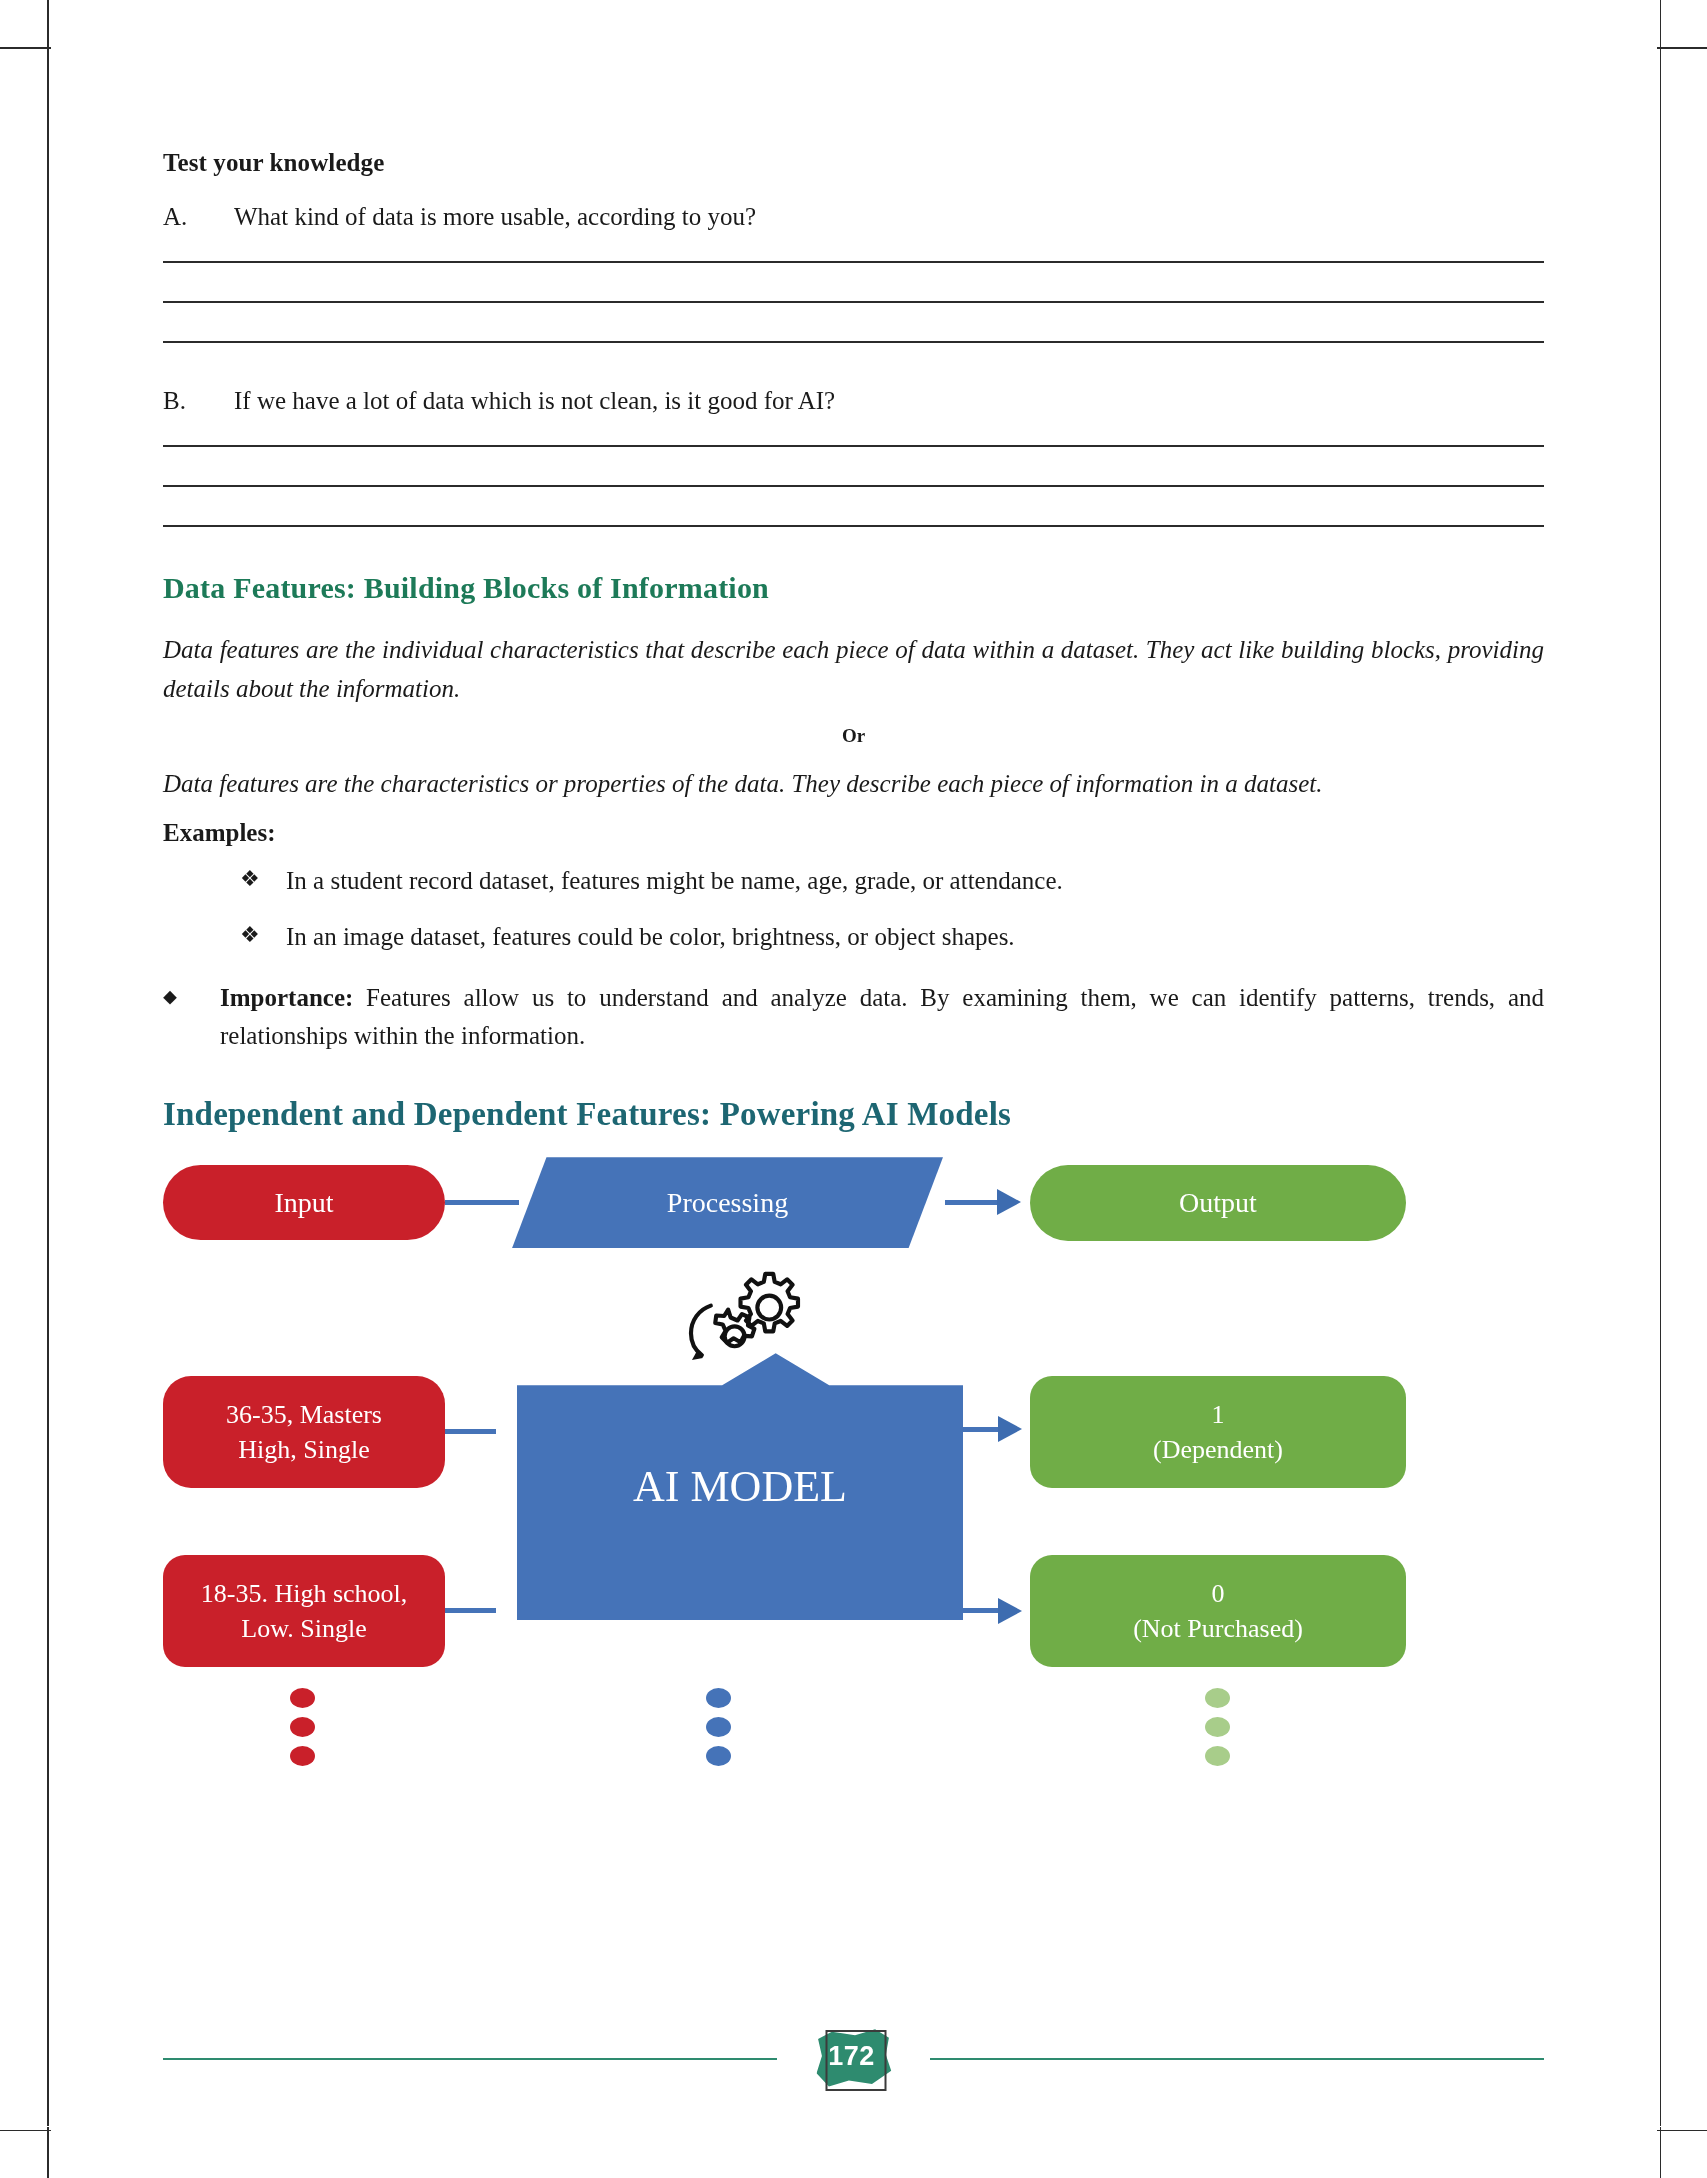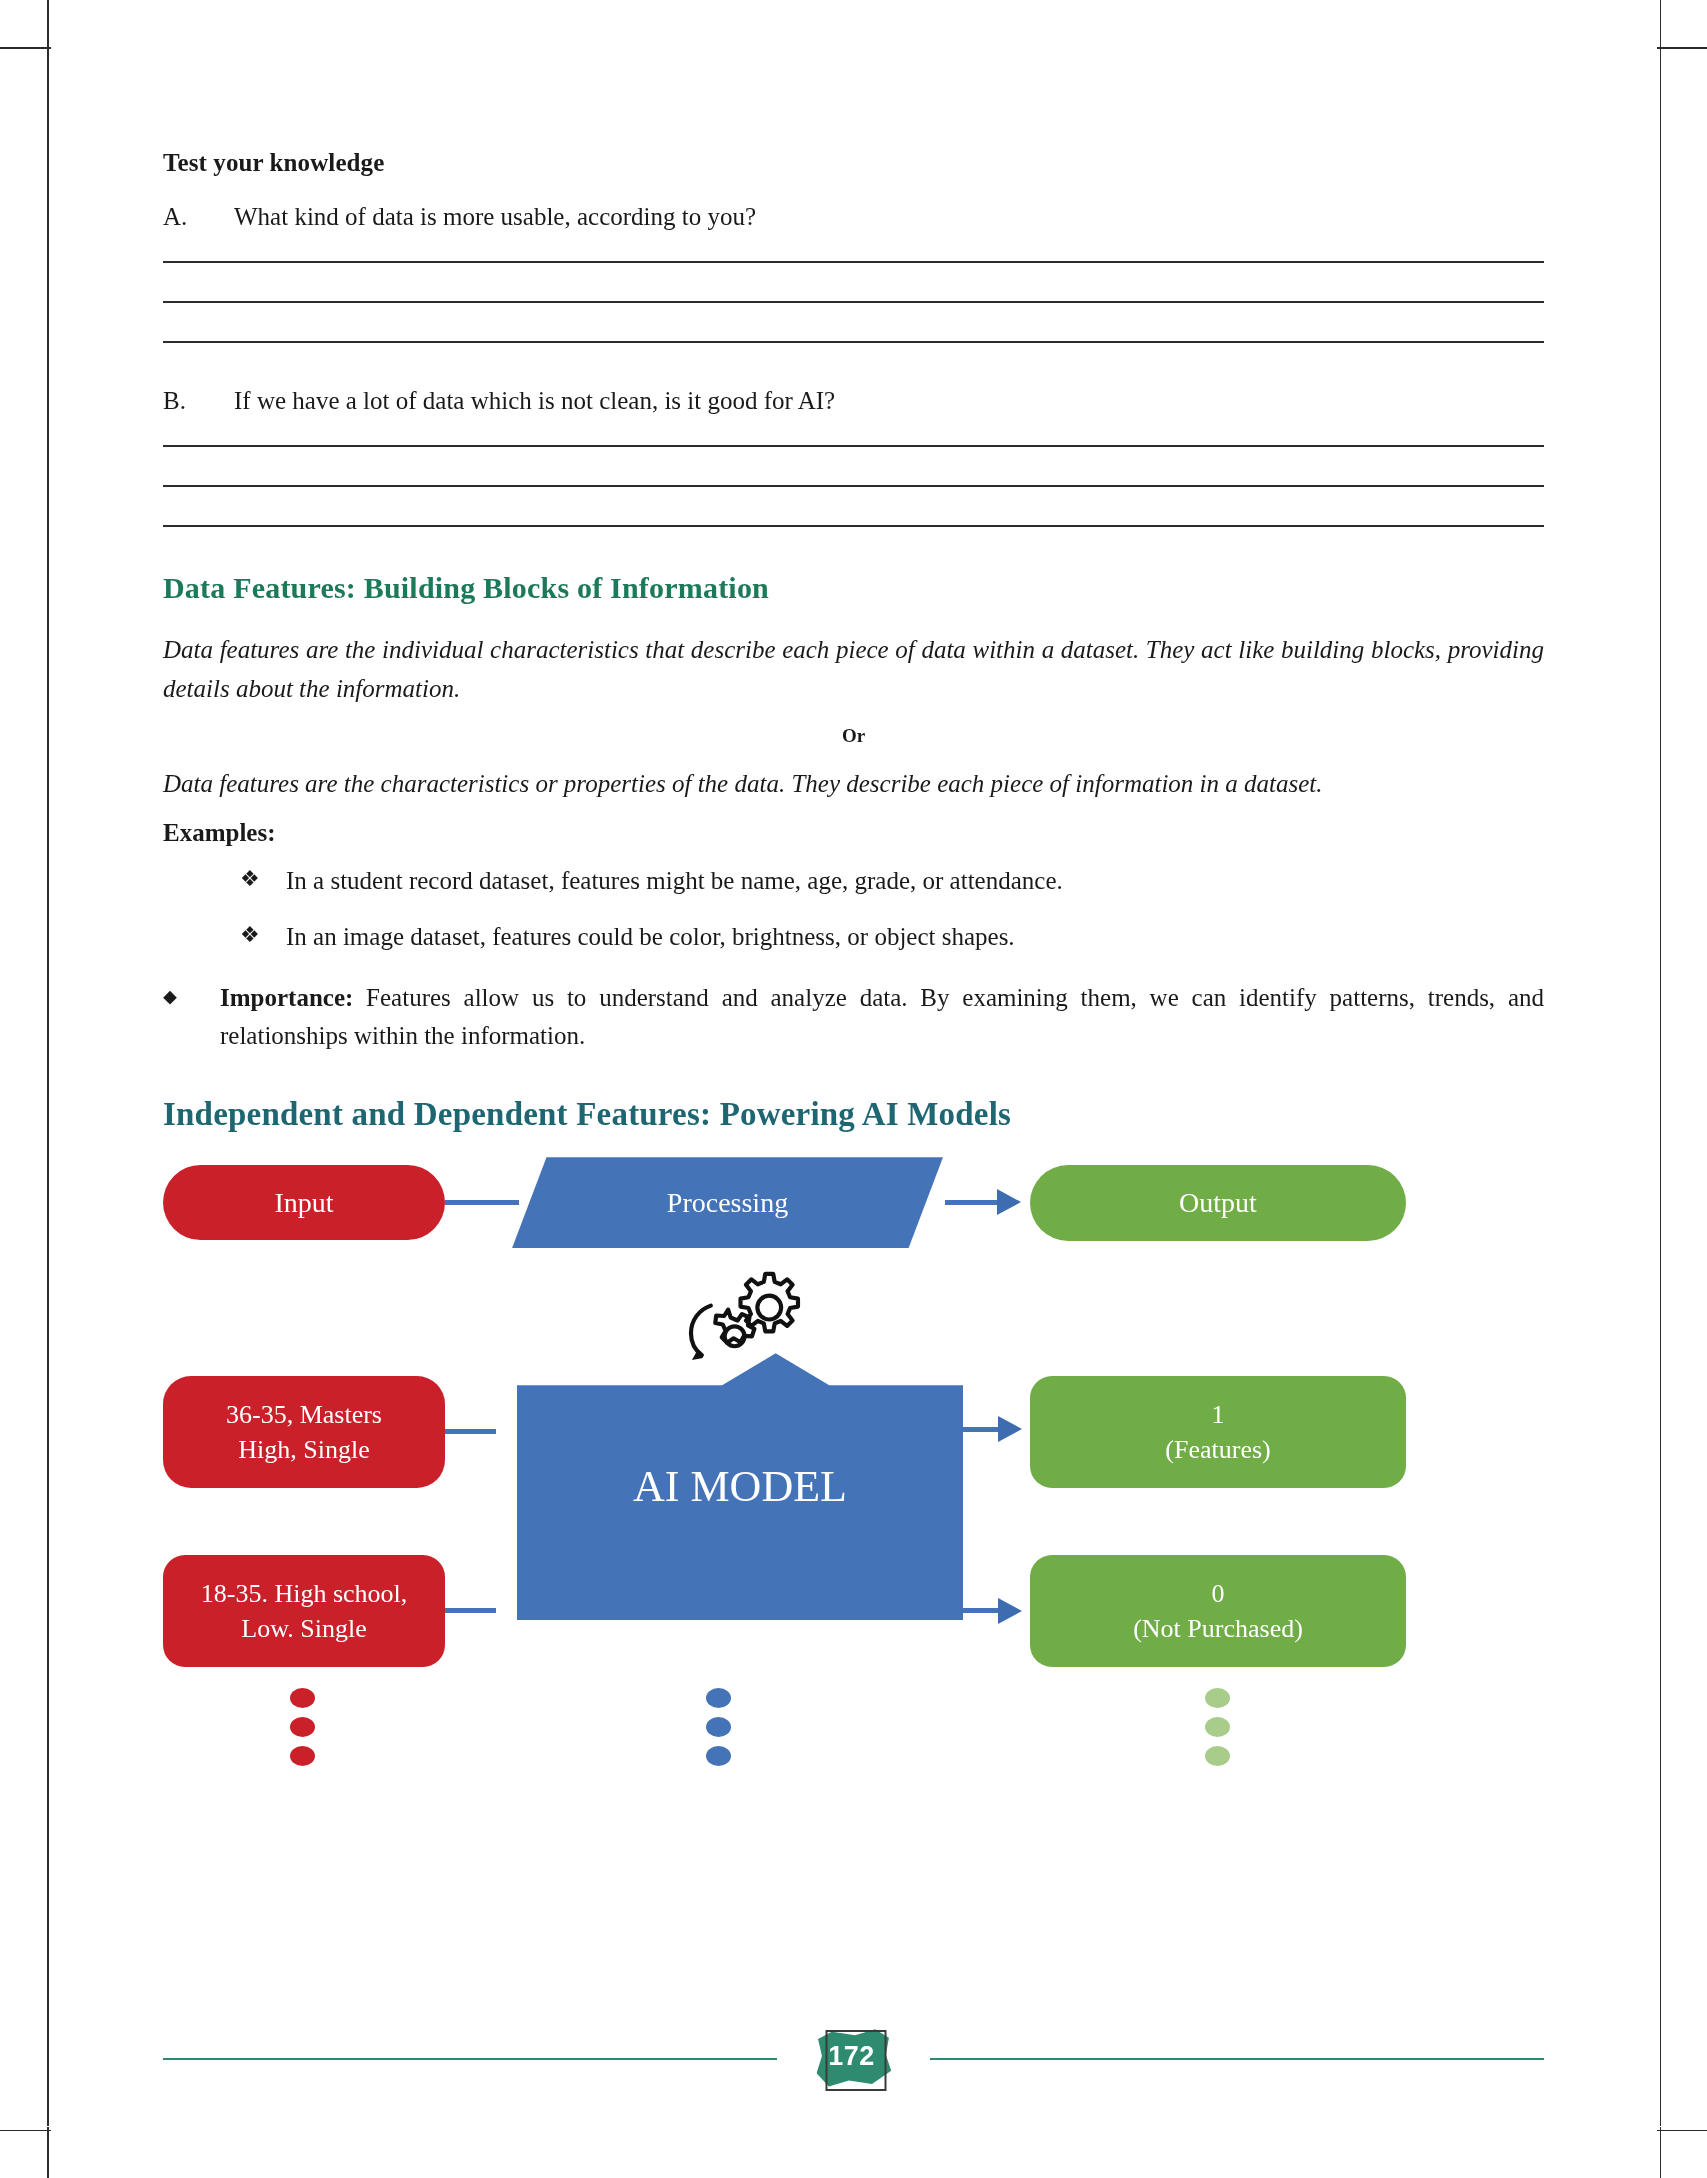--- a/index.html
+++ b/index.html
@@ -329,21 +329,21 @@
       <span>18-35. High school,</span>
       <span>Low. Single</span>
     </div>
     <div class="connector" style="left:282px; top:453px; width:51px; height:5px;"></div>
 
     <div class="connector" style="left:777px; top:272px; width:61px; height:5px;"></div>
     <div class="arrow-head" style="left:835px; top:261px;"></div>
 
     <div class="dg-box green pill" style="left:867px; top:221px; width:376px; height:112px; font-size:26px; flex-direction:column; border-radius:22px;">
       <span>1</span>
-      <span>(Features)</span>
+      <span>(Dependent)</span>
     </div>
 
     <div class="connector" style="left:777px; top:453px; width:61px; height:5px;"></div>
     <div class="arrow-head" style="left:835px; top:443px;"></div>
 
     <div class="dg-box green pill" style="left:867px; top:400px; width:376px; height:112px; font-size:26px; flex-direction:column; border-radius:22px;">
       <span>0</span>
       <span>(Not Purchased)</span>
     </div>
 

